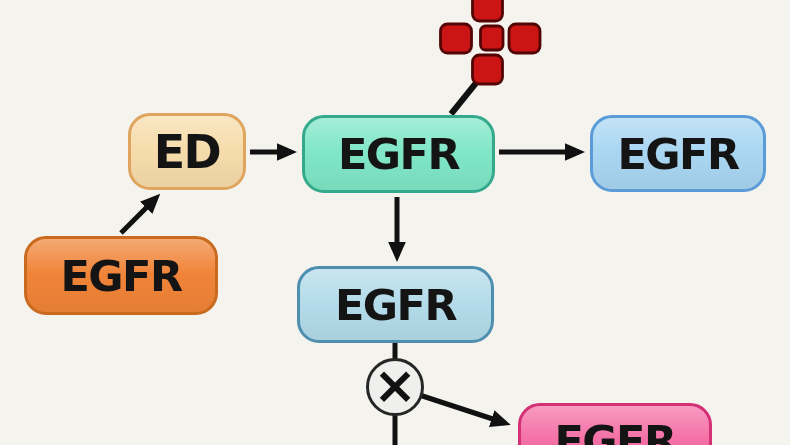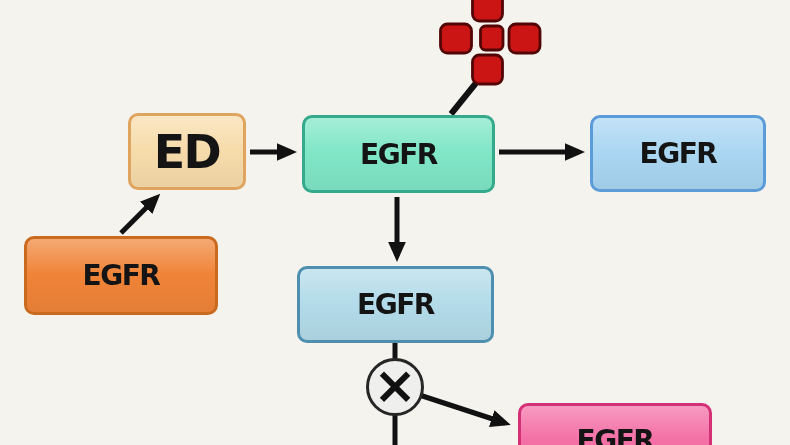--- a/index.html
+++ b/index.html
@@ -15,29 +15,29 @@
     position: absolute;
     left: 0; top: 0;
     z-index: 1;
     color: #111111;
   }
   .node {
     position: absolute;
     z-index: 2;
     box-sizing: border-box;
     border: 3px solid #000;
-    border-radius: 10px;
+    border-radius: 22px;
     display: flex;
     align-items: center;
     justify-content: center;
     font-weight: bold;
     color: #141414;
     background-image: linear-gradient(180deg, rgba(255,255,255,0.30), rgba(255,255,255,0) 48%, rgba(0,0,0,0.05));
   }
-  .node .lbl { font-size: 28px; letter-spacing: -1.5px; }
+  .node .lbl { font-size: 43px; letter-spacing: -1.5px; }
   .node-egfr-orange    { left: 24px;  top: 236px; width: 194px; height: 79px; }
   .node-ed             { left: 128px; top: 113px; width: 118px; height: 77px; }
   .node-ed .lbl        { font-size: 46px; }
   .node-egfr-teal      { left: 302px; top: 115px; width: 193px; height: 78px; }
   .node-egfr-blue-right{ left: 590px; top: 115px; width: 176px; height: 77px; }
   .node-egfr-blue-mid  { left: 297px; top: 266px; width: 197px; height: 77px; }
   .node-egfr-pink      { left: 518px; top: 403px; width: 194px; height: 75px; }
   .circle-x {
     position: absolute;
     z-index: 3;

